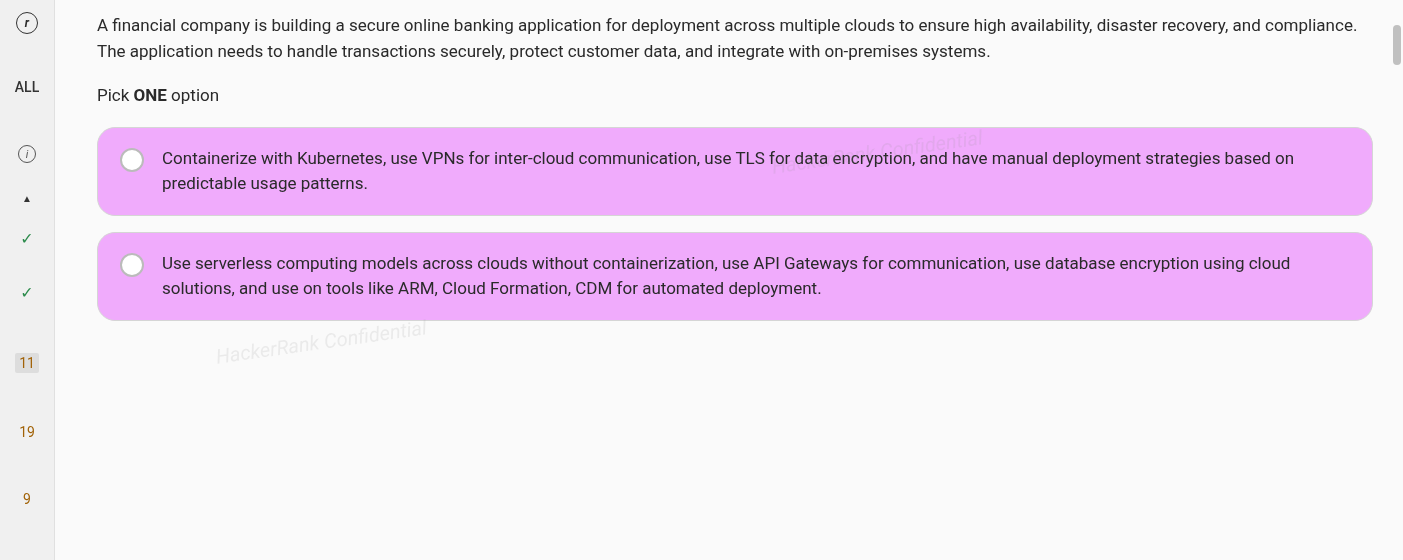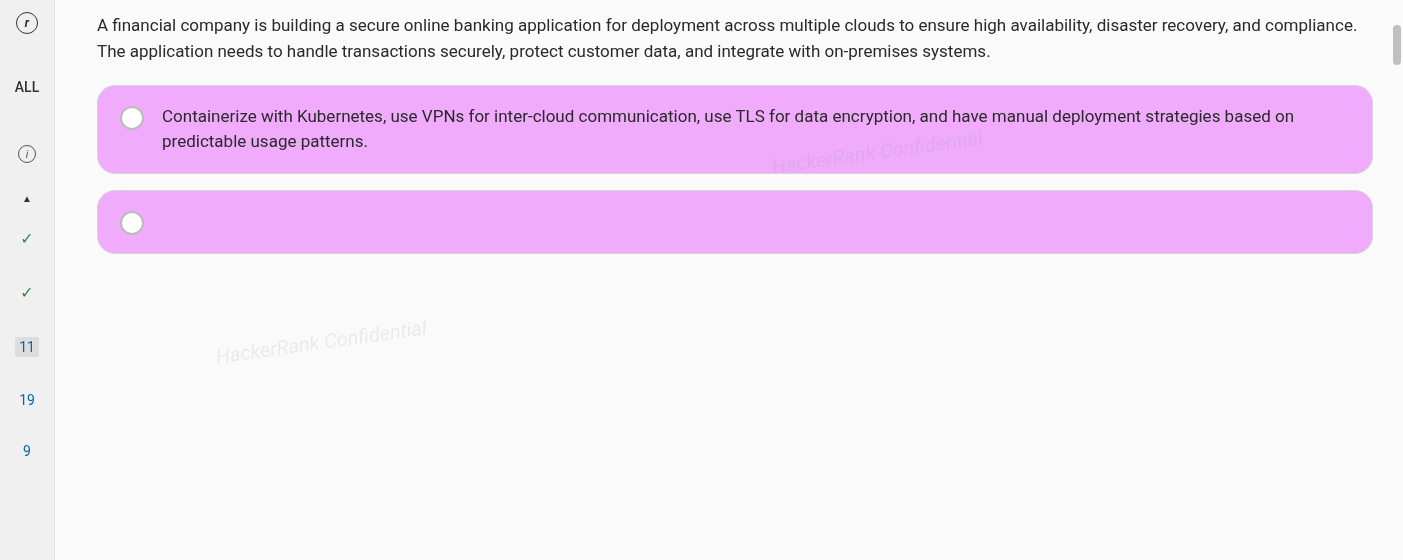--- a/index.html
+++ b/index.html
@@ -63,22 +63,23 @@
       color: #333;
       margin-bottom: 25px;
     }
     .sidebar-check {
       color: #2a8a4a;
       font-size: 16px;
       margin-bottom: 35px;
     }
     .sidebar-num {
       font-size: 14px;
-      color: #0369a1;
+      color: #a16207;
       margin-bottom: 35px;
+      margin-top: 16px;
     }
     .sidebar-num.current {
       background: #ddd;
       padding: 2px 4px;
       border-radius: 2px;
     }
     .main-content {
       flex: 1;
       padding: 12px 30px 0 42px;
       background: #fafafa;
@@ -168,25 +169,29 @@
 </div>
 
 <div class="main-content">
   <div class="watermark wm1">HackerRank Confidential</div>
   <div class="watermark wm2">HackerRank Confidential</div>
 
   <div class="question-text">
     <p>A financial company is building a secure online banking application for deployment across multiple clouds to ensure high availability, disaster recovery, and compliance. The application needs to handle transactions securely, protect customer data, and integrate with on-premises systems.</p>
   </div>
 
+  <div class="instruction">
+    <span>Pick </span><b>ONE</b><span> option</span>
+  </div>
 
   <div class="options">
     <div class="option">
       <div class="radio"></div>
       <div class="option-text">Containerize with Kubernetes, use VPNs for inter-cloud communication, use TLS for data encryption, and have manual deployment strategies based on predictable usage patterns.</div>
     </div>
     <div class="option">
       <div class="radio"></div>
+      <div class="option-text">Use serverless computing models across clouds without containerization, use API Gateways for communication, use database encryption using cloud solutions, and use on tools like ARM, Cloud Formation, CDM for automated deployment.</div>
     </div>
   </div>
 
   <div class="scrollbar"></div>
 </div>
 
 </body></html>

